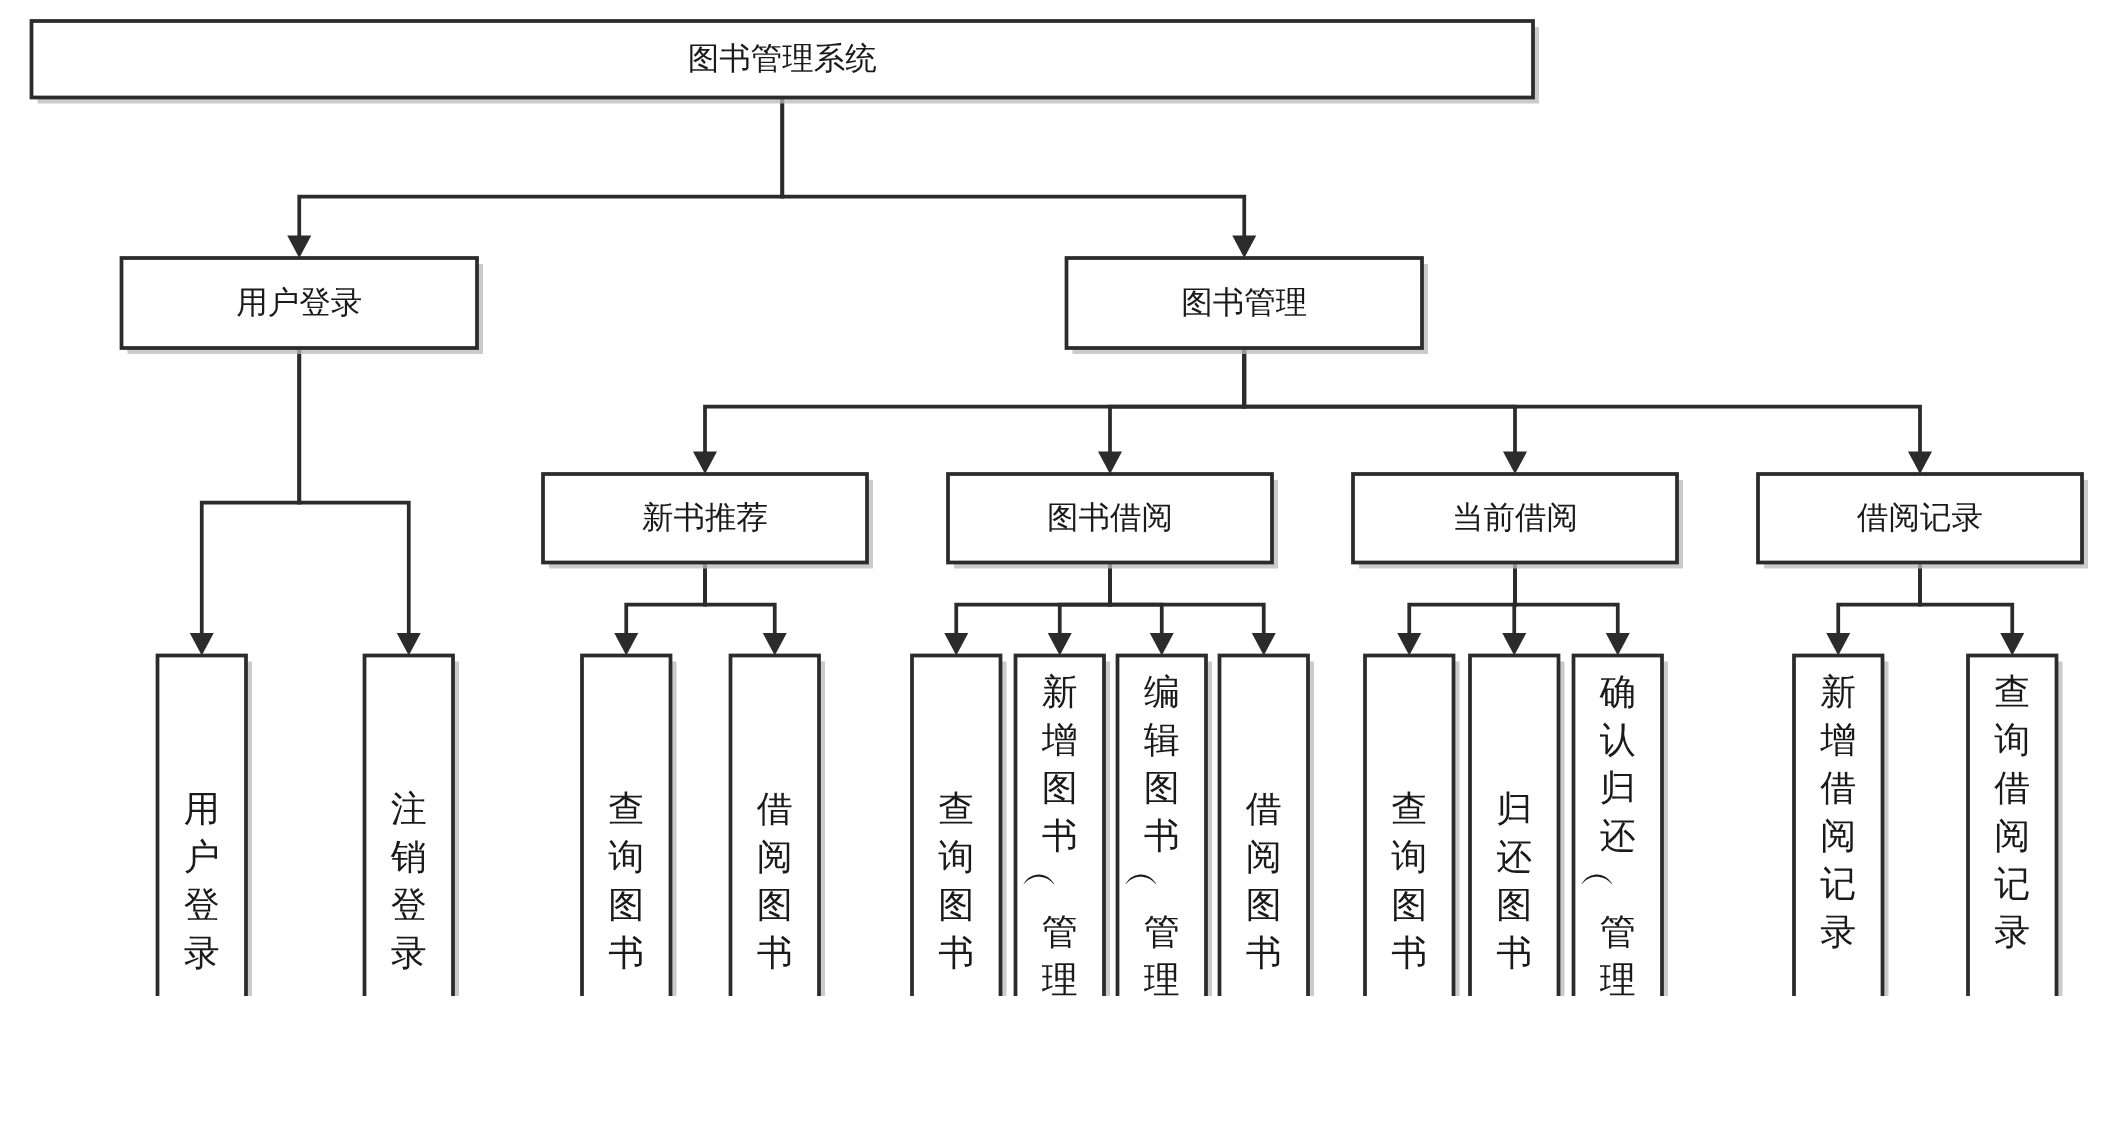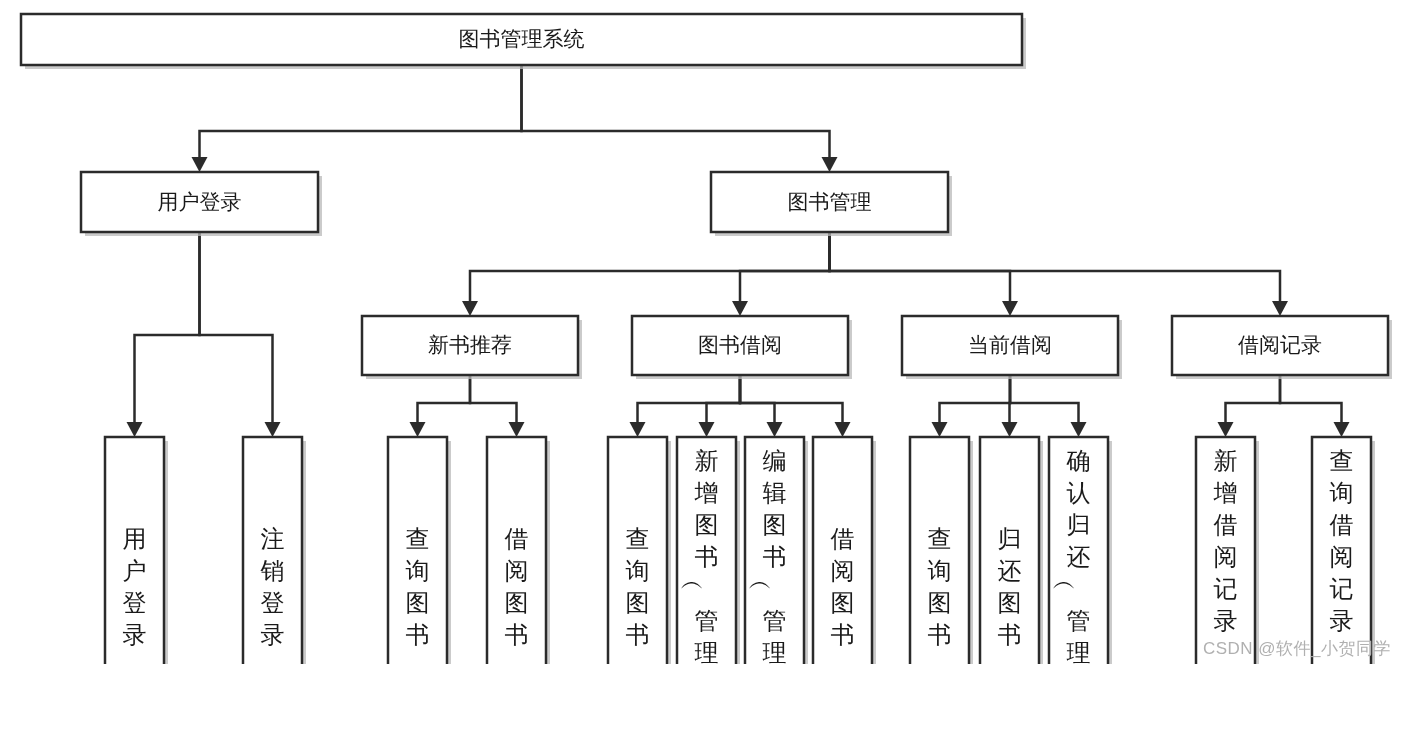--- a/index.html
+++ b/index.html
@@ -251,14 +251,13 @@
           <rect class="node-box" x="1196" y="437" width="59" height="298"></rect>
           <text class="node-label-v" x="1225.5" y="469"><tspan x="1225.5" dy="0">新</tspan><tspan x="1225.5" dy="32">增</tspan><tspan x="1225.5" dy="32">借</tspan><tspan x="1225.5" dy="32">阅</tspan><tspan x="1225.5" dy="32">记</tspan><tspan x="1225.5" dy="32">录</tspan></text>
         </g>
         <g>
           <rect class="node-shadow" x="1316" y="441" width="59" height="298"></rect>
           <rect class="node-box" x="1312" y="437" width="59" height="298"></rect>
           <text class="node-label-v" x="1341.5" y="469"><tspan x="1341.5" dy="0">查</tspan><tspan x="1341.5" dy="32">询</tspan><tspan x="1341.5" dy="32">借</tspan><tspan x="1341.5" dy="32">阅</tspan><tspan x="1341.5" dy="32">记</tspan><tspan x="1341.5" dy="32">录</tspan></text>
         </g>
       </g>
   </svg>
-  <div class="watermark">CSDN @软件_小贺同学</div>
 </div>
 
 </body></html>

